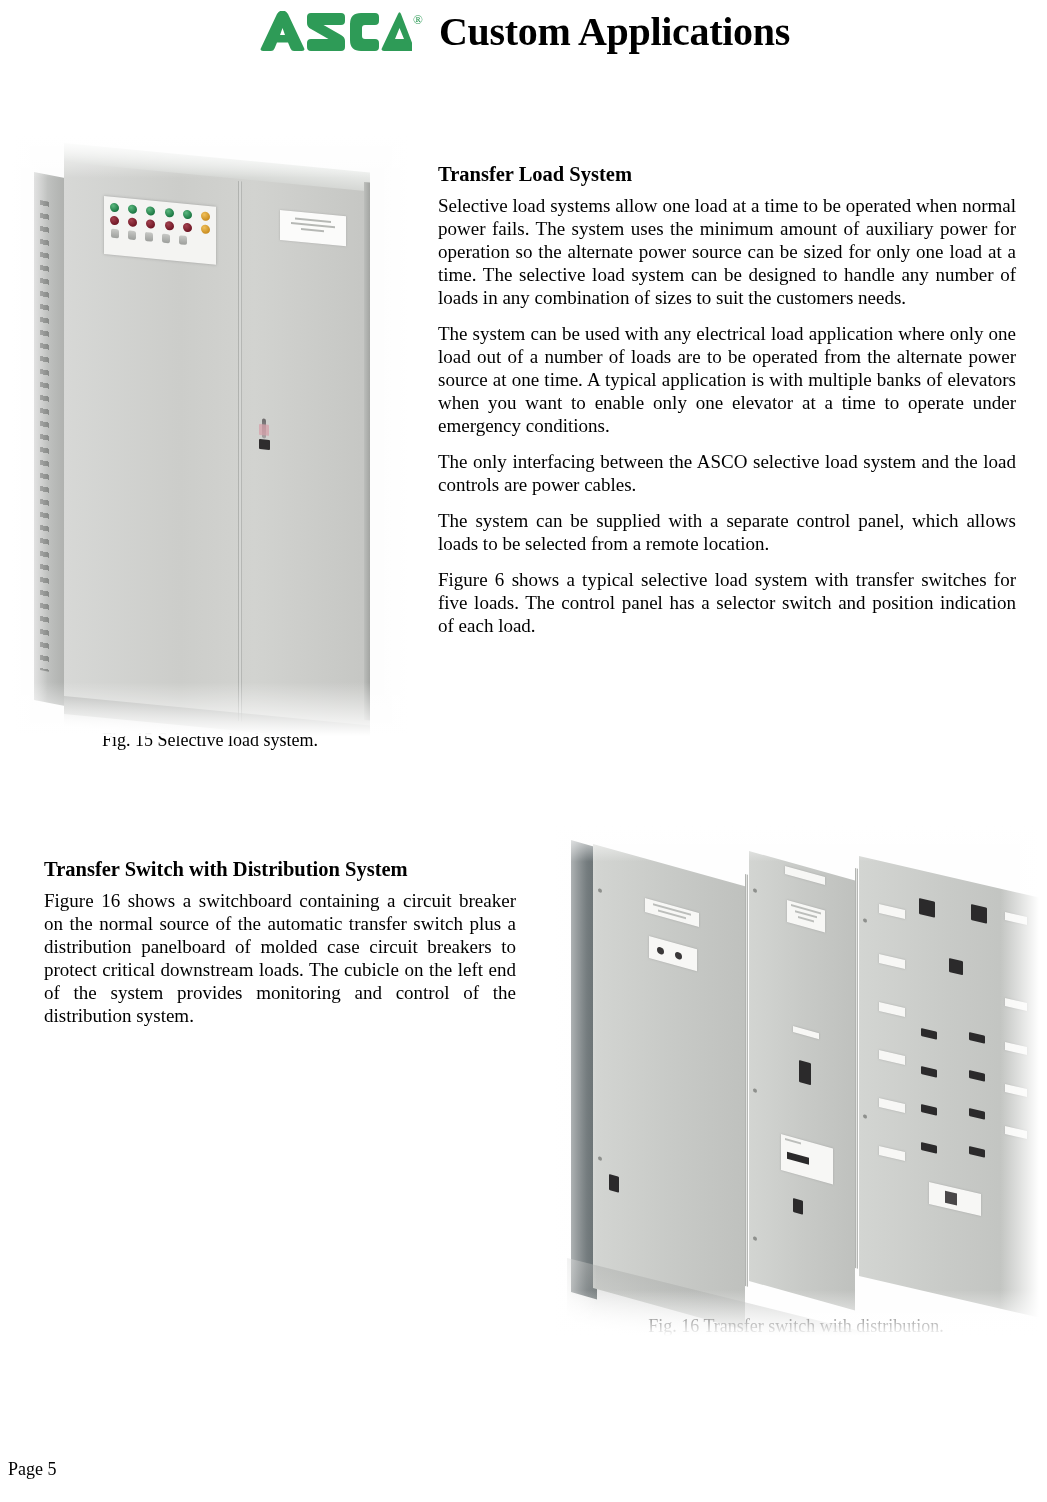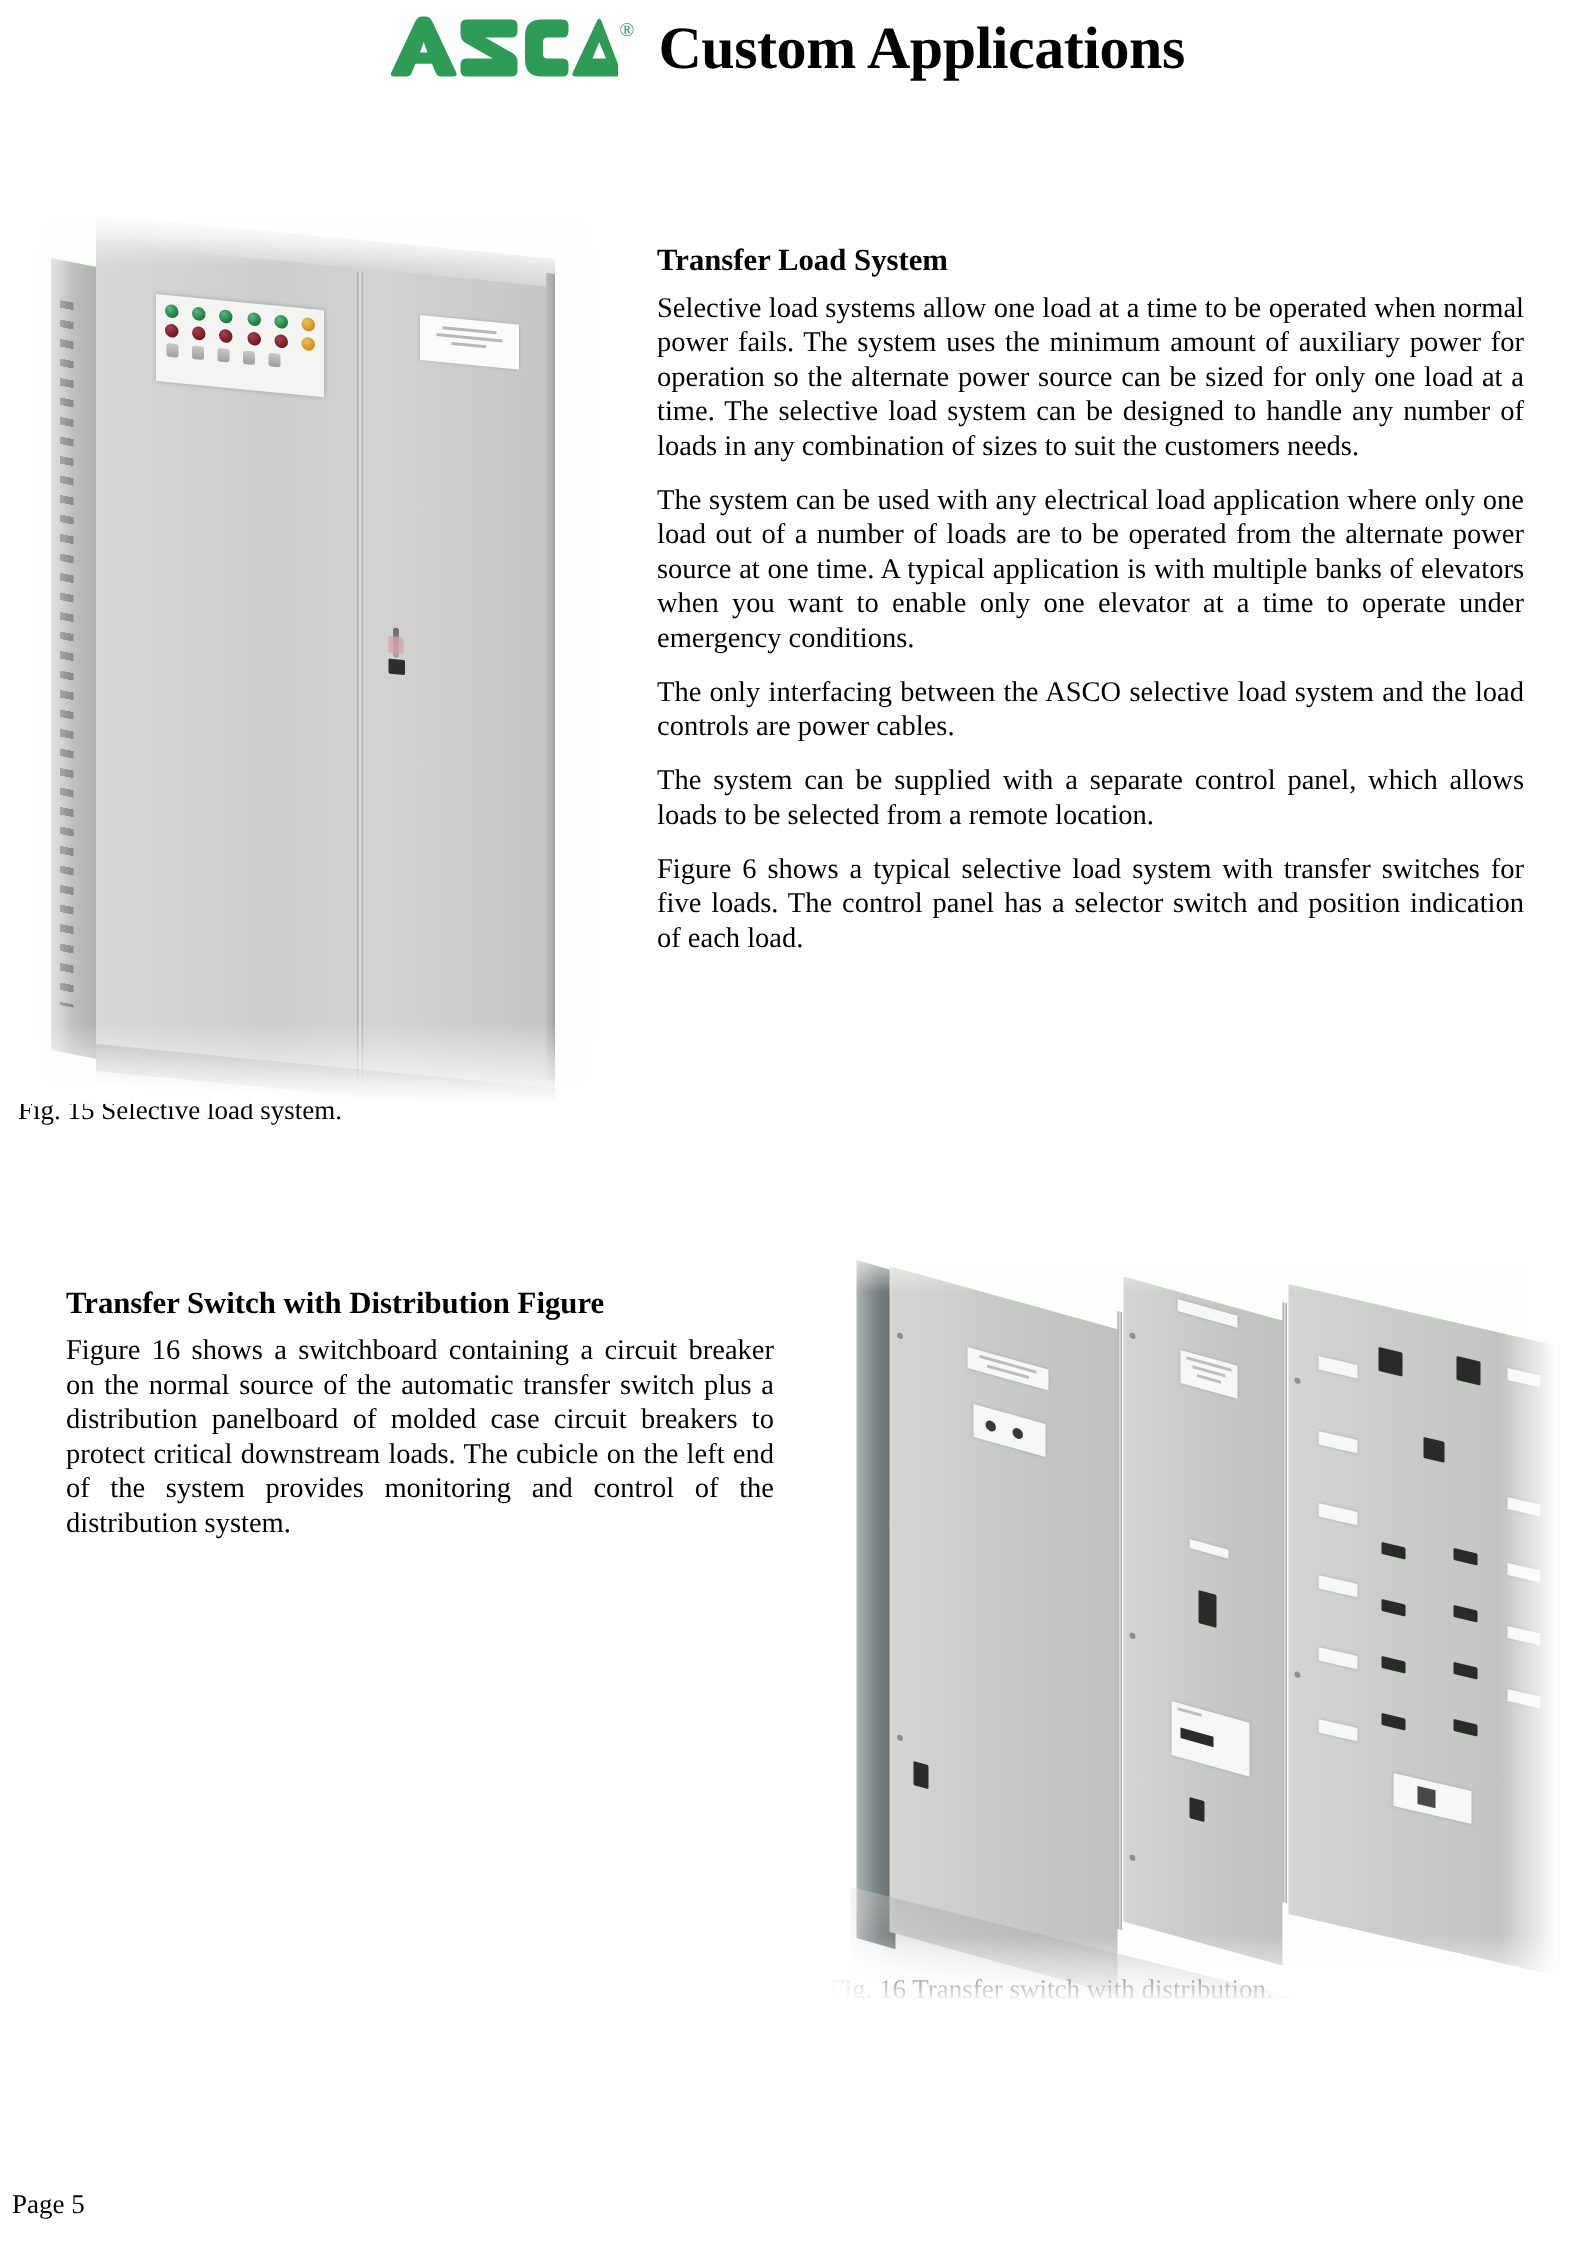--- a/index.html
+++ b/index.html
@@ -63,20 +63,21 @@
     font-size: 19px;
     line-height: 1.21;
     text-align: justify;
     text-justify: inter-word;
     margin: 0 0 13px 0;
   }
   .body-par:last-child { margin-bottom: 0; }
   .fig-caption {
     font-size: 18px;
     line-height: 1.2;
+    text-align: center;
     white-space: nowrap;
   }
 
   
   .fig15-photo {
     position: absolute;
     left: 12px;
     top: 136px;
     width: 396px;
     height: 600px;
@@ -466,21 +467,21 @@
 <div class="col-right-top">
   <h2 class="section-heading">Transfer Load System</h2>
   <p class="body-par">Selective load systems allow one load at a time to be operated when normal power fails.  The system uses the minimum amount of auxiliary power for operation so the alternate power source can be sized for only one load at a time.  The selective load system can be designed to handle any number of loads in any combination of sizes to suit the customers needs.</p>
   <p class="body-par">The system can be used with any electrical load application where only one load out of a number of loads are to be operated from the alternate power source at one time.  A typical application is with multiple banks of elevators when you want to enable only one elevator at a time to operate under emergency conditions.</p>
   <p class="body-par">The only interfacing between the ASCO selective load system and the load controls are power cables.</p>
   <p class="body-par">The system can be supplied with a separate control panel, which allows loads to be selected from a remote location.</p>
   <p class="body-par">Figure 6 shows a typical selective load system with transfer switches for five loads.  The control panel has a selector switch and position indication of each load.</p>
 </div>
 
 <div class="col-left-bottom">
-  <h2 class="section-heading">Transfer Switch with Distribution Figure</h2>
+  <h2 class="section-heading">Transfer Switch with Distribution System</h2>
   <p class="body-par">Figure 16 shows a switchboard containing a circuit breaker on the normal source of the automatic transfer switch plus a distribution panelboard of molded case circuit breakers to protect critical downstream loads.  The cubicle on the left end of the system provides monitoring and control of the distribution system.</p>
 </div>
 
 <div class="fig16-photo">
   <div class="photo">
     <div class="sb-scene">
       <div class="sb-dark-side"></div>
 
       <div class="sb-cub" style="left:40px; top:18px; width:152px; height:444px; transform:skewY(15.5deg);">
         <div class="face"></div>

